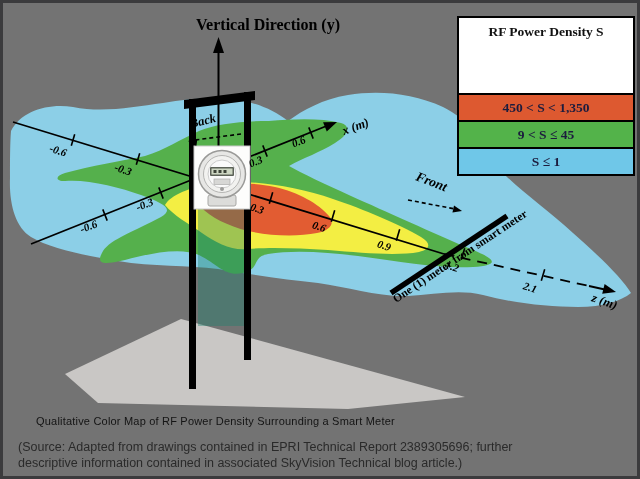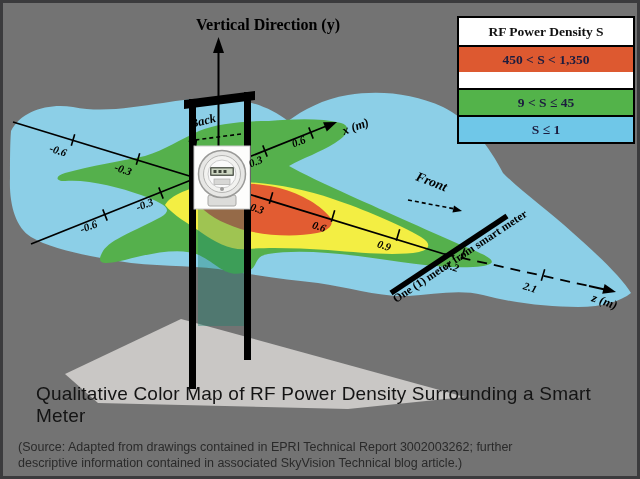--- a/index.html
+++ b/index.html
@@ -25,22 +25,22 @@
     text-align:center;font-weight:bold;font-size:13.5px;line-height:1.3;
     padding:5px 2px 4px 2px;color:#111;background:#fff;
   }
   #legend .row{
     height:25px;line-height:25px;text-align:center;
     border-top:2px solid #000;
     font-weight:bold;font-size:13.5px;color:#1c1c3e;
   }
   
   #caption{
-    position:absolute;left:33px;top:380px;width:600px;z-index:6;
-    font-family:"Liberation Sans", sans-serif;font-size:19px;color:#141414;
+    position:absolute;left:33px;top:412px;width:600px;z-index:6;
+    font-family:"Liberation Sans", sans-serif;font-size:11px;color:#141414;
     letter-spacing:0.2px;
   }
   #source{
     position:absolute;left:15px;top:436px;width:605px;z-index:6;
     font-family:"Liberation Sans", sans-serif;font-size:12.5px;color:#2a2a2a;
     line-height:1.3;
   }
 </style>
 </head>
 <body>
@@ -197,24 +197,24 @@
     <line x1="405" y1="197" x2="452" y2="206" stroke="#000" stroke-width="1.6" stroke-dasharray="4 3"></line>
     <path fill="#000" d="M0 0 L-9 3.5 L-9 -3.5 Z" transform="translate(459,208) rotate(13)"></path>
 
     <text class="one-meter-label" transform="translate(393,300) rotate(-33.5)">One (1) meter from smart meter</text>
   </svg>
 
   <div id="legend">
     <div class="hdr">
       <div>RF Power Density S</div>
     </div>
-    <div class="row" style="background: rgb(221, 89, 48);">450 &lt; S &lt; 1,350</div>
-    <div class="row" style="background: rgb(83, 179, 74); margin-top: 16px;">9 &lt; S ≤ 45</div>
+    <div class="row" style="background: rgb(221, 89, 48); margin-top: 48px;">450 &lt; S &lt; 1,350</div>
+    <div class="row" style="background: rgb(83, 179, 74);">9 &lt; S ≤ 45</div>
     <div class="row" style="background: rgb(111, 199, 232);">S ≤ 1</div>
   </div>
 
   <div id="caption">Qualitative Color Map of RF Power Density Surrounding a Smart Meter</div>
   <div id="source">
-    <div>(Source:  Adapted from drawings contained in EPRI Technical Report 3002003262; further</div>
+    <div>(Source:  Adapted from drawings contained in EPRI Technical Report 2389305696; further</div>
     <div>descriptive information contained in associated SkyVision Technical blog article.)</div>
   </div>
 
 </div>
 
 </body></html>

